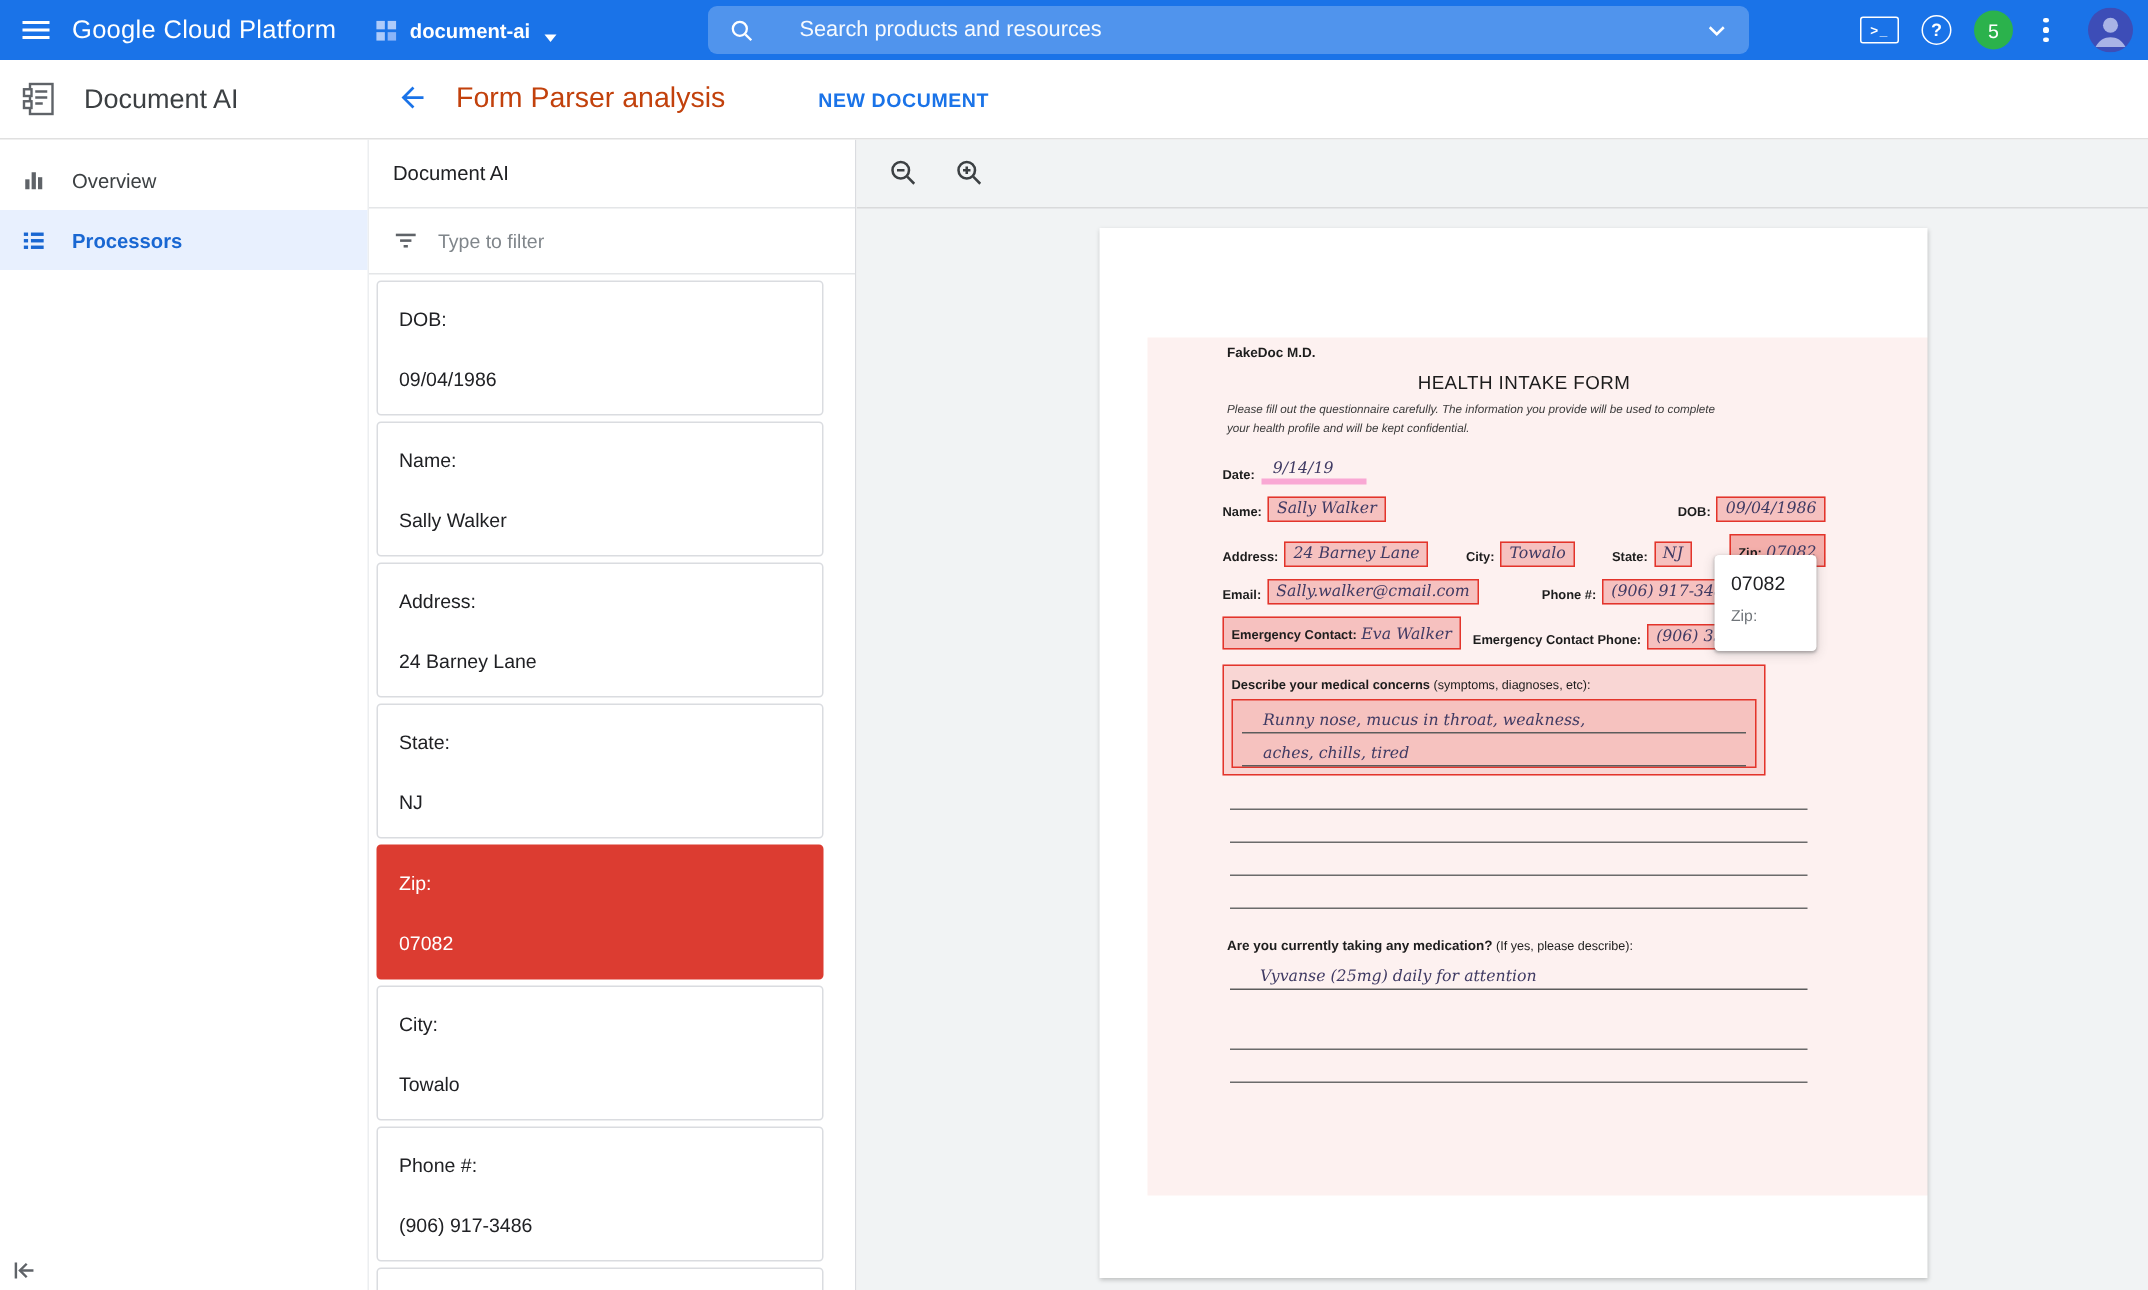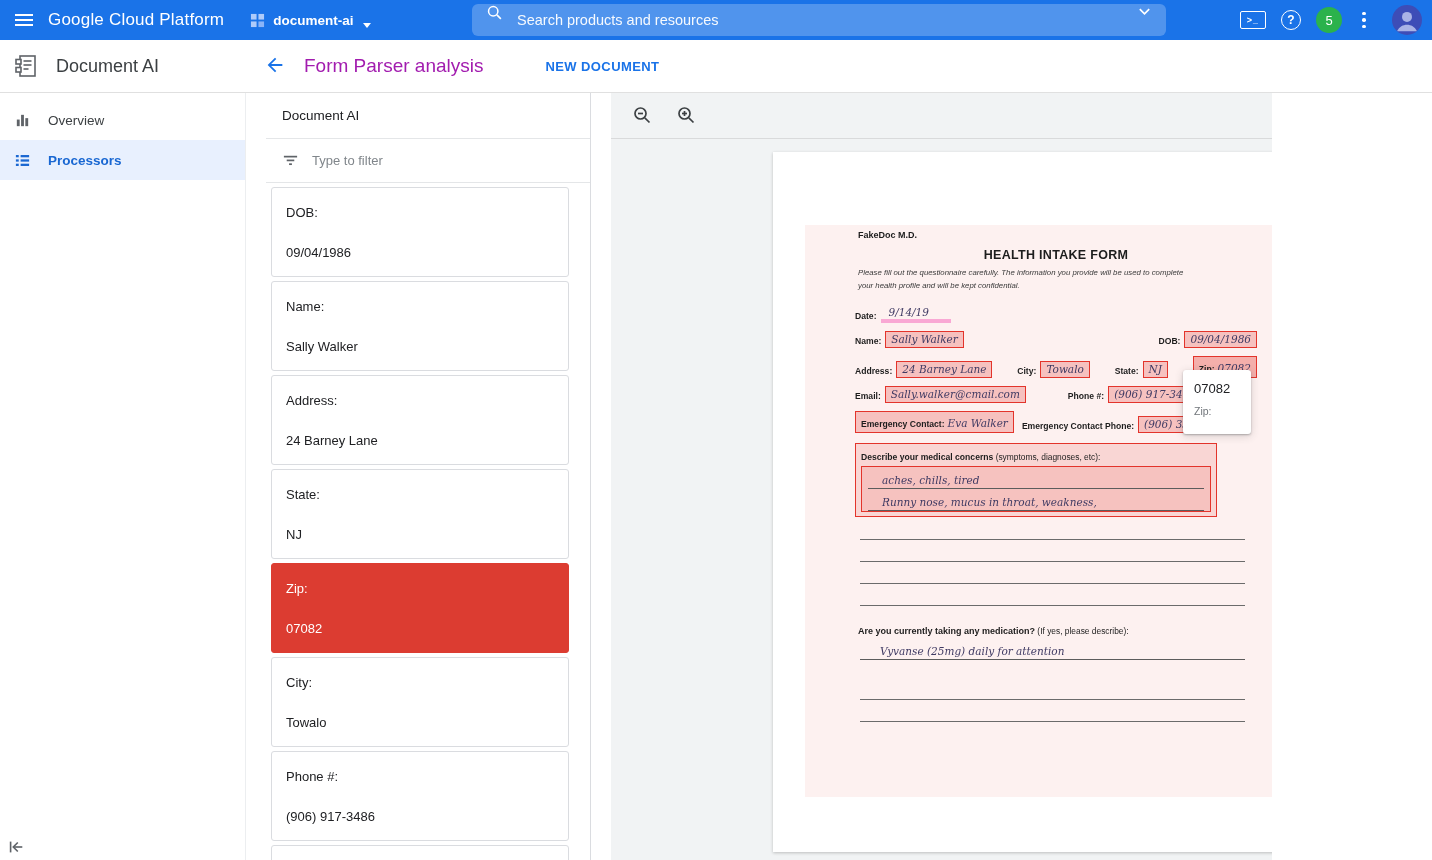--- a/index.html
+++ b/index.html
@@ -9,46 +9,46 @@
   
   .topbar { position:absolute; top:0; left:0; width:1432px; height:40px; background:#1a73e8;
             display:flex; align-items:center; color:#fff; z-index:60; }
   .hamburger { width:48px; height:40px; border:none; background:transparent; cursor:pointer;
                display:flex; flex-direction:column; justify-content:center; align-items:center; gap:3px; }
   .hamburger span { display:block; width:18px; height:2px; background:#fff; }
   .brand { font-size:17px; letter-spacing:.2px; white-space:nowrap; }
   .project { display:flex; align-items:flex-end; gap:8px; margin-left:26px; font-size:13.5px; font-weight:bold; cursor:pointer; }
   .proj-caret { width:0; height:0; border-left:4px solid transparent; border-right:4px solid transparent; border-top:5px solid #fff; margin-left:2px; }
   .search { position:absolute; left:472px; top:4px; width:694px; height:32px; border-radius:6px;
-            background:rgba(255,255,255,.24); display:flex; padding:0 14px; gap:14px; }
+            background:rgba(255,255,255,.24); display:flex; align-items:center; padding:0 14px; gap:30px; }
   .search input { flex:1; background:transparent; border:none; outline:none; color:#fff; font-size:14.5px; font-family:"Liberation Sans",sans-serif; }
   .search input::placeholder { color:rgba(255,255,255,.95); }
   .top-right { position:absolute; right:0; top:0; height:40px; display:flex; align-items:center; gap:15px; padding-right:10px; }
   .shell-ic { width:26px; height:18px; border:1.6px solid #fff; border-radius:2px; font-size:9px; font-weight:bold;
               display:flex; align-items:center; justify-content:center; letter-spacing:1px; cursor:pointer; }
   .help-ic { width:20px; height:20px; border:1.8px solid #fff; border-radius:50%; font-size:12px; font-weight:bold;
              display:flex; align-items:center; justify-content:center; cursor:pointer; }
   .badge { width:26px; height:26px; border-radius:50%; background:#2bb24c; color:#fff; font-size:13px;
            display:flex; align-items:center; justify-content:center; cursor:pointer; }
   .dots { width:14px; height:24px; display:flex; flex-direction:column; justify-content:center; align-items:center; gap:3px; cursor:pointer; }
   .dots i { width:3.5px; height:3.5px; border-radius:50%; background:#fff; }
   .avatar { width:30px; height:30px; border-radius:50%; overflow:hidden; margin-left:6px; cursor:pointer; }
 
   
   .app-header { position:absolute; top:40px; left:0; width:1432px; height:53px; background:#fff;
                 border-bottom:1px solid #e0e0e0; display:flex; align-items:center; z-index:50; }
   .app-title-zone { width:246px; display:flex; align-items:center; gap:17px; padding-left:13px; flex-shrink:0; }
   .app-title { font-size:18px; color:#3c4043; white-space:nowrap; }
   .back-btn { margin-left:17px; width:24px; height:24px; background:none; border:none; cursor:pointer; padding:0; }
-  .page-title { margin-left:17px; font-size:19px; color:#a21caf; white-space:nowrap; }
+  .page-title { margin-left:17px; font-size:19px; color:#c2410c; white-space:nowrap; }
   .new-doc { margin-left:62px; font-size:13px; font-weight:bold; letter-spacing:.4px; color:#1a73e8;
              background:none; border:none; cursor:pointer; }
 
   
-  .content { position:absolute; top:93px; left:0; width:1272px; height:767px; display:flex;gap:20px; }
+  .content { position:absolute; top:93px; left:0; width:1432px; height:767px; display:flex; }
   .sidebar { width:246px; background:#fff; border-right:1px solid #eceef0; position:relative; flex-shrink:0; }
   .nav { padding-top:7px; }
   .nav-item { height:40px; display:flex; align-items:center; gap:17px; padding-left:14px;
               font-size:13.5px; color:#3c4043; cursor:pointer; }
   .nav-item.selected { background:#e8f0fe; color:#1967d2; font-weight:bold; }
   .collapse { position:absolute; left:4px; bottom:2px; width:24px; height:20px; background:none; border:none; cursor:pointer; }
 
   .panel { width:325px; background:#fff; border-right:1px solid #dadce0; display:flex; flex-direction:column; flex-shrink:0; }
   .panel-title { height:46px; display:flex; align-items:center; padding-left:16px; font-size:13.5px;
                  color:#202124; border-bottom:1px solid #e4e6e8; flex-shrink:0; }
@@ -67,21 +67,21 @@
   .viewer { flex:1; position:relative; background:#f1f3f4; overflow:hidden; }
   .viewer-toolbar { height:46px; border-bottom:1px solid #d9dadb; display:flex; align-items:center; gap:22px; padding-left:20px; }
   .zoom-btn { width:22px; height:22px; background:none; border:none; cursor:pointer; padding:0; }
 
   .page { position:absolute; left:162px; top:59px; width:552px; height:700px; background:#fff;
           box-shadow:0 1px 3px rgba(0,0,0,.22); }
   .wash { position:absolute; left:32px; top:73px; width:520px; height:572px; background:rgba(220,60,49,.07); }
 
   .form { position:absolute; left:82px; top:78px; width:402px; color:#1d1d1d; }
   .clinic { font-size:9px; font-weight:bold; padding-left:3px; }
-  .form-title { margin-top:8px; text-align:center; font-size:12.5px; font-weight:bold; letter-spacing:.3px; }
+  .form-title { margin-top:8px; text-align:center; font-size:12.5px; font-weight:normal; letter-spacing:.3px; }
   .intro { margin-top:5px; font-size:7.8px; font-style:italic; line-height:1.65; color:#3a3a3a; padding-left:3px; }
   .frow { display:flex; align-items:flex-end; margin-top:8px; white-space:nowrap; }
   .flabel { font-size:8.6px; font-weight:bold; margin-right:4px; line-height:14px; }
   .hand { font-family:"DejaVu Serif", serif; font-style:italic; font-size:10.5px; color:#3f3a63; line-height:13px; }
   .underl { border-bottom:4px solid #f9a8d4; }
   .rbox { background:rgba(227,52,43,.25); border:1px solid #e3342b; padding:1px 5px; display:inline-block; }
   .rbox.zipbox { border-width:1.6px; background:rgba(227,52,43,.35); }
   .rbox .flabel { margin-right:3px; }
   .spacer { flex:1; }
   .gap42 { margin-left:42px; }
@@ -346,24 +346,24 @@
           <span class="flabel gap8">Emergency Contact Phone:</span>
           <span class="rbox hand">(906) 334-8964</span>
         </div>
 
         <div class="concerns-outer">
           <div>
             <span class="concern-lbl-b">Describe your medical concerns</span><span class="concern-lbl-r"> (symptoms, diagnoses, etc):</span>
           </div>
           <div class="concerns-inner">
             <div class="hand-line">
-                <span class="hand ind14">aches, chills, tired</span>
+                <span class="hand ind14">Runny nose, mucus in throat, weakness,</span>
               </div>
             <div class="hand-line">
-                <span class="hand ind14">Runny nose, mucus in throat, weakness,</span>
+                <span class="hand ind14">aches, chills, tired</span>
               </div>
           </div>
         </div>
 
         <div class="ruled first"></div>
         <div class="ruled"></div>
         <div class="ruled"></div>
         <div class="ruled"></div>
 
         <div class="med-label">

